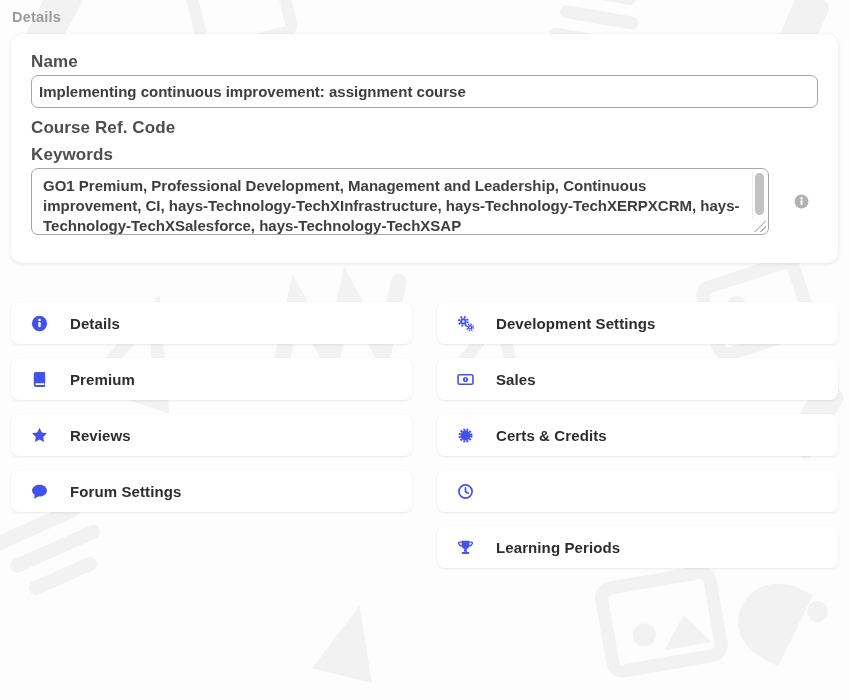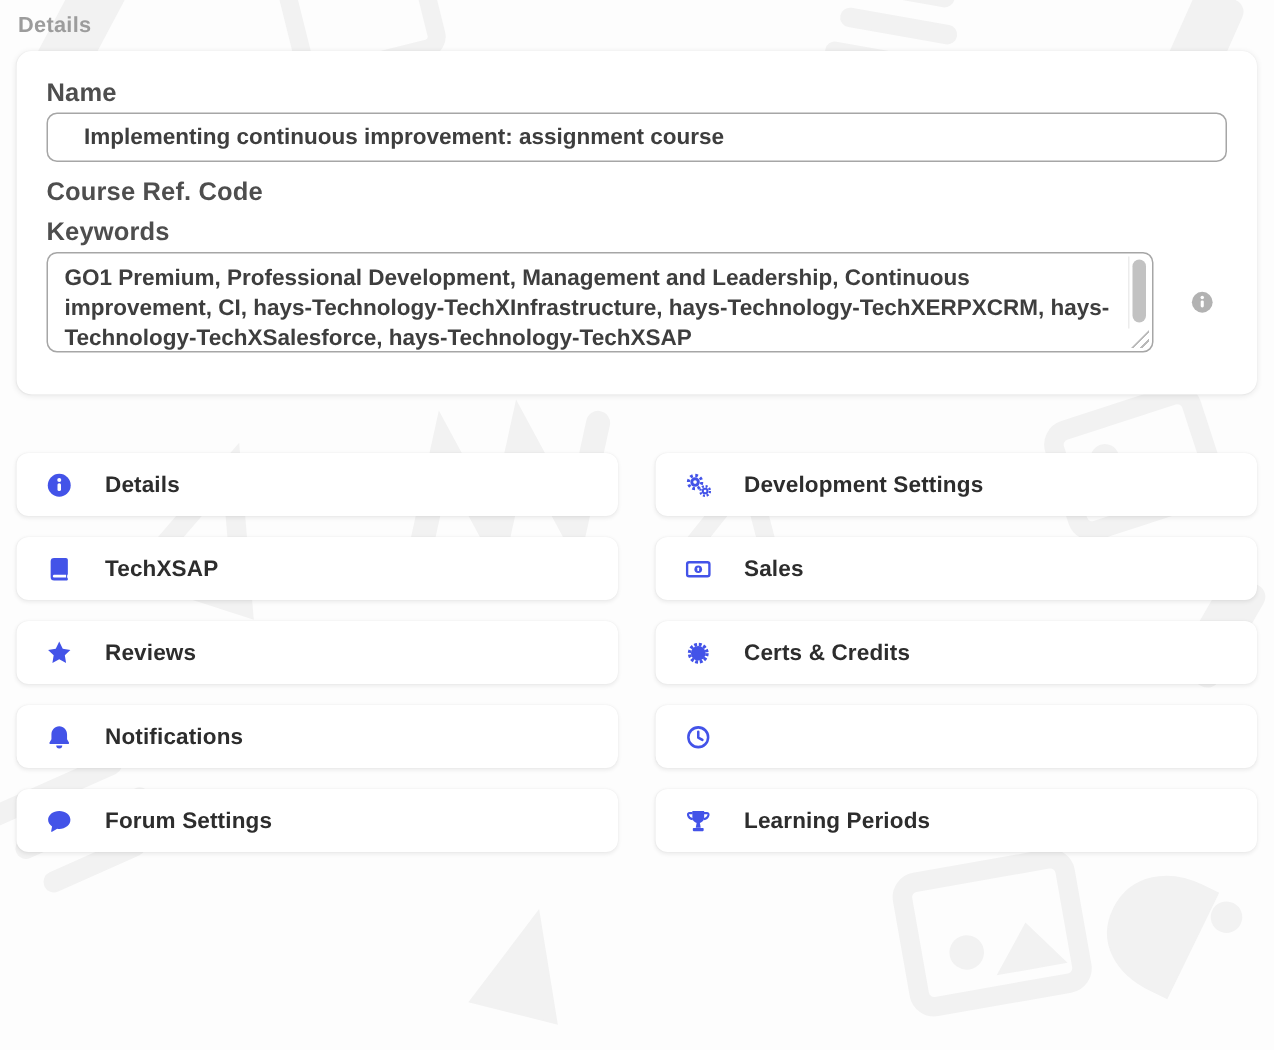--- a/index.html
+++ b/index.html
@@ -22,21 +22,21 @@
     padding:20px 20px 28px; margin-bottom:39px;
   }
   .field + .field { margin-top:12px; }
   .field-label {
     font-size:17px; font-weight:700; color:#4e4e4e;
     letter-spacing:.1px; margin-bottom:6px; line-height:15px;
   }
   .text-input {
     display:block; width:100%; box-sizing:border-box; height:33px;
     border:1px solid #a6a6a6; border-radius:7px; background:#fff;
-    padding:0 24px; font-family:"Liberation Sans", sans-serif;
+    padding:0 7px; font-family:"Liberation Sans", sans-serif;
     font-size:15px; font-weight:600; color:#3e3e3e; outline:none;
   }
   .keywords-row { display:flex; align-items:center; }
   .textarea-wrap {
     position:relative; width:738px; height:67px; box-sizing:border-box;
     border:1px solid #a6a6a6; border-radius:7px; background:#fff; overflow:hidden;
   }
   .textarea-wrap textarea {
     display:block; width:100%; height:100%; box-sizing:border-box;
     border:none; outline:none; resize:none; overflow:hidden; background:transparent;
@@ -185,41 +185,32 @@
       </div>
 
 
       <div class="nav-card">
         <span class="nav-icon">
           <svg viewBox="0 0 16 16" fill="currentColor">
             <path d="M13.4 11.4 V2.2 C13.4 1.5 12.9 1 12.2 1 H4.8 C3.3 1 2.6 1.7 2.6 3.2 v9.6 c0 1.5 0.7 2.2 2.2 2.2 h8 c0.3 0 0.6-0.3 0.6-0.6 v-0.4 c0-0.2-0.1-0.4-0.3-0.5 -0.2-0.5-0.2-1.6 0-2 0.2-0.1 0.3-0.3 0.3-0.1 z"></path>
             <path d="M4.9 11.5 h7.4 v1.7 H4.9 c-0.5 0-0.9-0.4-0.9-0.85 0-0.45 0.4-0.85 0.9-0.85 z" fill="#fff"></path>
           </svg>
         </span>
-        <span class="nav-label">TechXSAP</span>
+        <span class="nav-label">Premium</span>
       </div>
 
       <div class="nav-card">
         <span class="nav-icon">
           <svg viewBox="0 0 16 16" fill="currentColor">
             <polygon points="8,0.7 10.2,5.2 15,5.9 11.5,9.3 12.3,14.1 8,11.8 3.7,14.1 4.5,9.3 1,5.9 5.8,5.2"></polygon>
           </svg>
         </span>
         <span class="nav-label">Reviews</span>
       </div>
 
-      <div class="nav-card">
-        <span class="nav-icon">
-          <svg viewBox="0 0 16 16" fill="currentColor">
-            <path d="M8 1.1 c-2.9 0-4.9 2.3-4.9 5.2 V9.3 L1.9 11.3 c-0.3 0.5 0.1 1 0.6 1 h11 c0.5 0 0.9-0.5 0.6-1 L12.9 9.3 V6.3 C12.9 3.4 10.9 1.1 8 1.1 z"></path>
-            <path d="M9.9 13.2 a1.9 1.9 0 0 1 -3.8 0 z"></path>
-          </svg>
-        </span>
-        <span class="nav-label">Notifications</span>
-      </div>
 
       <div class="nav-card">
         <span class="nav-icon">
           <svg viewBox="0 0 16 16" fill="currentColor">
             <path d="M8 1.6 C4.1 1.6 1 4.1 1 7.1 c0 1.7 1 3.2 2.5 4.2 L2.9 14.2 c-0.1 0.3 0.3 0.6 0.6 0.4 l3.2-1.9 c0.4 0.1 0.8 0.1 1.3 0.1 3.9 0 7-2.4 7-5.7 S11.9 1.6 8 1.6 z"></path>
           </svg>
         </span>
         <span class="nav-label">Forum Settings</span>
       </div>
 

